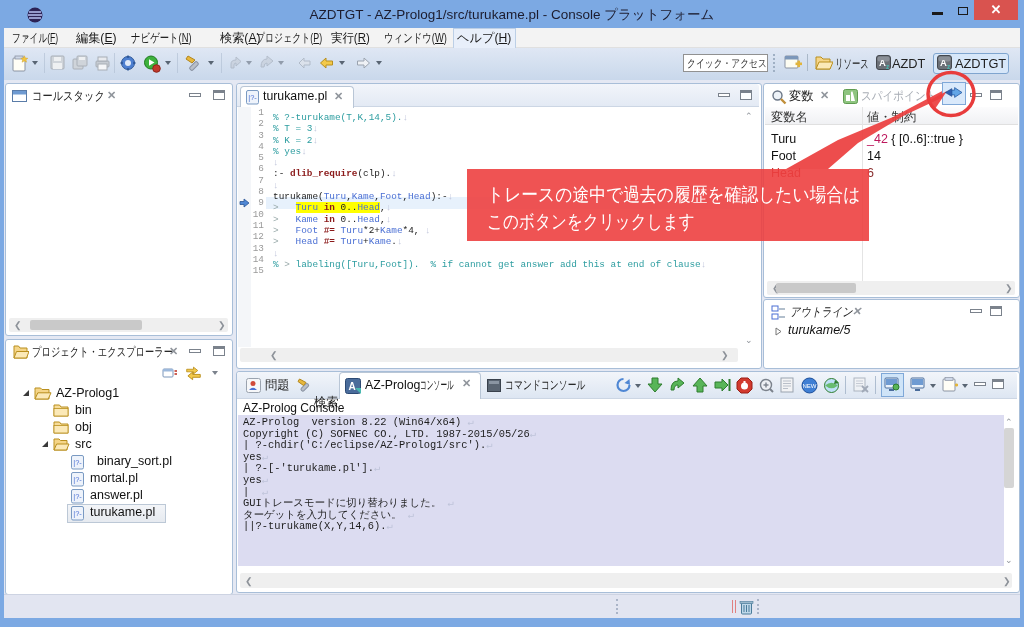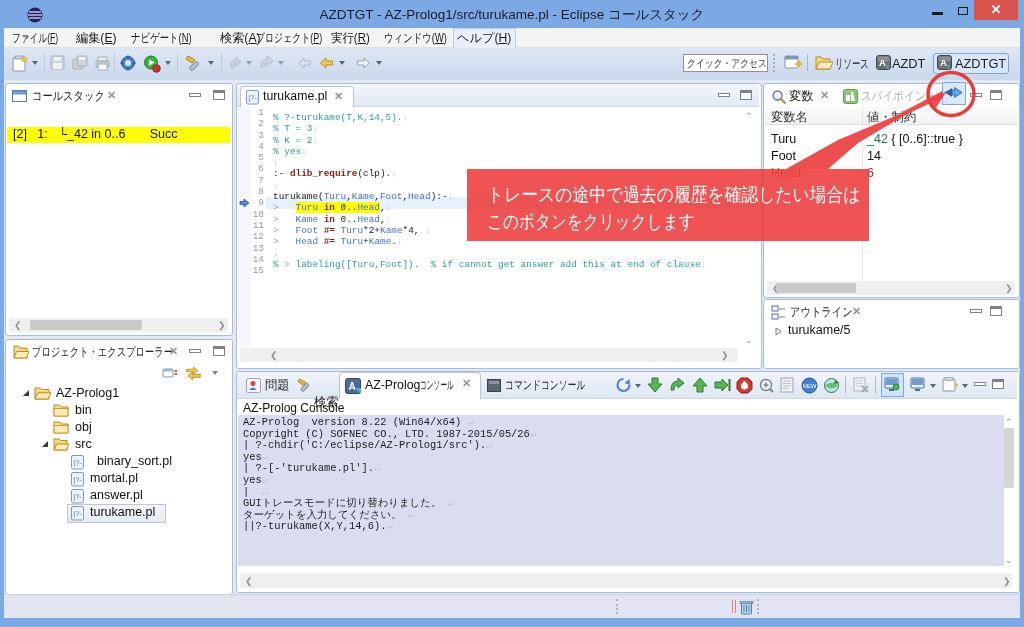--- a/index.html
+++ b/index.html
@@ -25,21 +25,21 @@
 .scrtrack{position:absolute;background:#efefef;border-radius:2px;}
 .arr{position:absolute;color:#8d9299;font-size:9px;line-height:9px;}
 .sep{position:absolute;top:53px;width:1px;height:20px;background:#aebdd0;}
 .dd{position:absolute;top:61px;width:0;height:0;border-left:3.5px solid transparent;border-right:3.5px solid transparent;border-top:4px solid #596573;}
 .dd2{position:absolute;width:0;height:0;border-left:3.5px solid transparent;border-right:3.5px solid transparent;border-top:4px solid #596573;}
 .gicon{position:absolute;top:55px;}
 .treerow{position:absolute;left:0;font-size:12.5px;color:#111;white-space:nowrap;}
 </style></head>
 <body>
 
-<div id="titletext">AZDTGT - AZ-Prolog1/src/turukame.pl - Eclipse コールスタック</div>
+<div id="titletext">AZDTGT - AZ-Prolog1/src/turukame.pl - Console プラットフォーム</div>
 <svg class="abs" style="left:27px;top:7px" width="16" height="16" viewBox="0 0 16 16">
  <circle cx="8" cy="8" r="7.5" fill="#2c2255"></circle>
  <rect x="2" y="4.2" width="12" height="1.6" fill="#aeb6e8"></rect>
  <rect x="1" y="7.2" width="14" height="1.6" fill="#aeb6e8"></rect>
  <rect x="2" y="10.2" width="12" height="1.6" fill="#aeb6e8"></rect>
 </svg>
 <div class="abs" style="left:932px;top:12px;width:11px;height:2.5px;background:#1a1a1a"></div>
 <div class="abs" style="left:958px;top:7px;width:8px;height:6px;border:1.5px solid #1a1a1a"></div>
 <div class="abs" style="left:974px;top:0;width:44px;height:20px;background:#d9534f;color:#fff;text-align:center;font-size:13px;line-height:19px;font-weight:bold;">✕</div>
 <div id="shell"></div>
@@ -166,23 +166,20 @@
 
 <div class="panel" style="left:5px;top:83px;width:226px;height:251px;">
  <svg class="abs" style="left:6px;top:6px" width="15" height="12">
       <rect x="0.5" y="0.5" width="14" height="11" fill="#fff" stroke="#5a7ca8"></rect>
       <rect x="1" y="1" width="13" height="3.5" fill="#6f9bd2"></rect>
     </svg>
  <span class="tabtxt abs jp" style="left:26px;top:4px;transform:scaleX(0.83)">コールスタック</span>
  <span class="closex abs" style="left:101px;top:5px;">✕</span>
  <div class="vmin" style="left:183px;top:9px;"></div>
  <div class="vmax" style="left:207px;top:6px;"></div>
- <div class="abs" style="left:1px;top:43px;width:223px;height:16px;background:#ffff00;">
-      <span style="position:absolute;left:6px;top:0px;font-size:12.5px;color:#111;white-space:pre;">[2]   1:   └_42 in 0..6       Succ</span>
-    </div>
  <div class="scrtrack" style="left:3px;top:234px;width:219px;height:14px;"></div>
  <span class="arr" style="left:8px;top:237px;">❮</span>
  <span class="arr" style="left:212px;top:237px;">❯</span>
  <div class="abs" style="left:24px;top:236px;width:112px;height:10px;background:#c9c9c9;border-radius:2px;"></div>
 </div>
 
 <div class="panel" style="left:5px;top:339px;width:226px;height:254px;">
  <svg class="abs" style="left:7px;top:5px" width="16" height="14">
       <path d="M1 4 L1 13 L14 13 L14 3 L7 3 L5.5 1 L1 1 z" fill="#f5d588" stroke="#b98f1e"></path>
       <path d="M1 13 L3.5 6.5 L16 6.5 L13.5 13 z" fill="#fbe9b8" stroke="#b98f1e"></path>
@@ -328,32 +325,32 @@
     </svg>
  <span class="abs jp" style="left:97px;top:4px;font-size:12.3px;color:#a8adb5;transform:scaleX(0.857)">スパイポイント</span>
  <div class="vmin" style="left:206px;top:9px;"></div>
  <div class="vmax" style="left:226px;top:6px;"></div>
 
  <div class="abs" style="left:1px;top:23px;width:253px;height:17px;background:linear-gradient(#fcfcfd,#f0f1f4);border-bottom:1px solid #e0e0e0;"></div>
  <div class="abs" style="left:98px;top:23px;width:1px;height:176px;background:#e4e4e4;"></div>
  <span class="abs" style="left:7px;top:25px;font-size:12.3px;color:#333;">変数名</span>
  <span class="abs" style="left:103px;top:25px;font-size:12.3px;color:#333;">値・制約</span>
  <span class="abs" style="left:7px;top:48px;font-size:12.5px;color:#111;">Turu</span>
- <span class="abs" style="left:103px;top:48px;font-size:12.5px;color:#111;"><span style="color:#15803d">_42</span> { [0..6]::true }</span>
+ <span class="abs" style="left:103px;top:48px;font-size:12.5px;color:#111;"><span style="color:#be185d">_42</span> { [0..6]::true }</span>
  <span class="abs" style="left:7px;top:65px;font-size:12.5px;color:#111;">Foot</span>
  <span class="abs" style="left:103px;top:65px;font-size:12.5px;color:#111;">14</span>
  <span class="abs" style="left:7px;top:82px;font-size:12.5px;color:#c03a3a;">Head</span>
  <span class="abs" style="left:103px;top:82px;font-size:12.5px;color:#8a3030;">6</span>
  <div class="scrtrack" style="left:3px;top:197px;width:248px;height:14px;"></div>
  <span class="arr" style="left:8px;top:200px;">❮</span>
  <span class="arr" style="left:241px;top:200px;">❯</span>
  <div class="abs" style="left:12px;top:199px;width:80px;height:10px;background:#c9c9c9;border-radius:2px;"></div>
 </div>
 
-<div class="panel" style="left:763px;top:299px;width:255px;height:68px;">
+<div class="panel" style="left:763px;top:299px;width:255px;height:68px;font-style:italic;">
  <svg class="abs" style="left:7px;top:5px" width="16" height="16">
       <rect x="1" y="1" width="6" height="5" fill="#fff" stroke="#4a6fd4"></rect>
       <rect x="1" y="9" width="6" height="5" fill="#fff" stroke="#4a6fd4"></rect>
       <line x1="8" y1="4" x2="14" y2="4" stroke="#9ab" stroke-width="1.5"></line>
       <line x1="8" y1="12" x2="14" y2="12" stroke="#9ab" stroke-width="1.5"></line>
     </svg>
  <span class="tabtxt abs jp" style="left:26px;top:4px;transform:scaleX(0.83)">アウトライン</span>
  <span class="closex abs" style="left:88px;top:5px;">✕</span>
  <div class="vmin" style="left:206px;top:9px;"></div>
  <div class="vmax" style="left:226px;top:6px;"></div>

